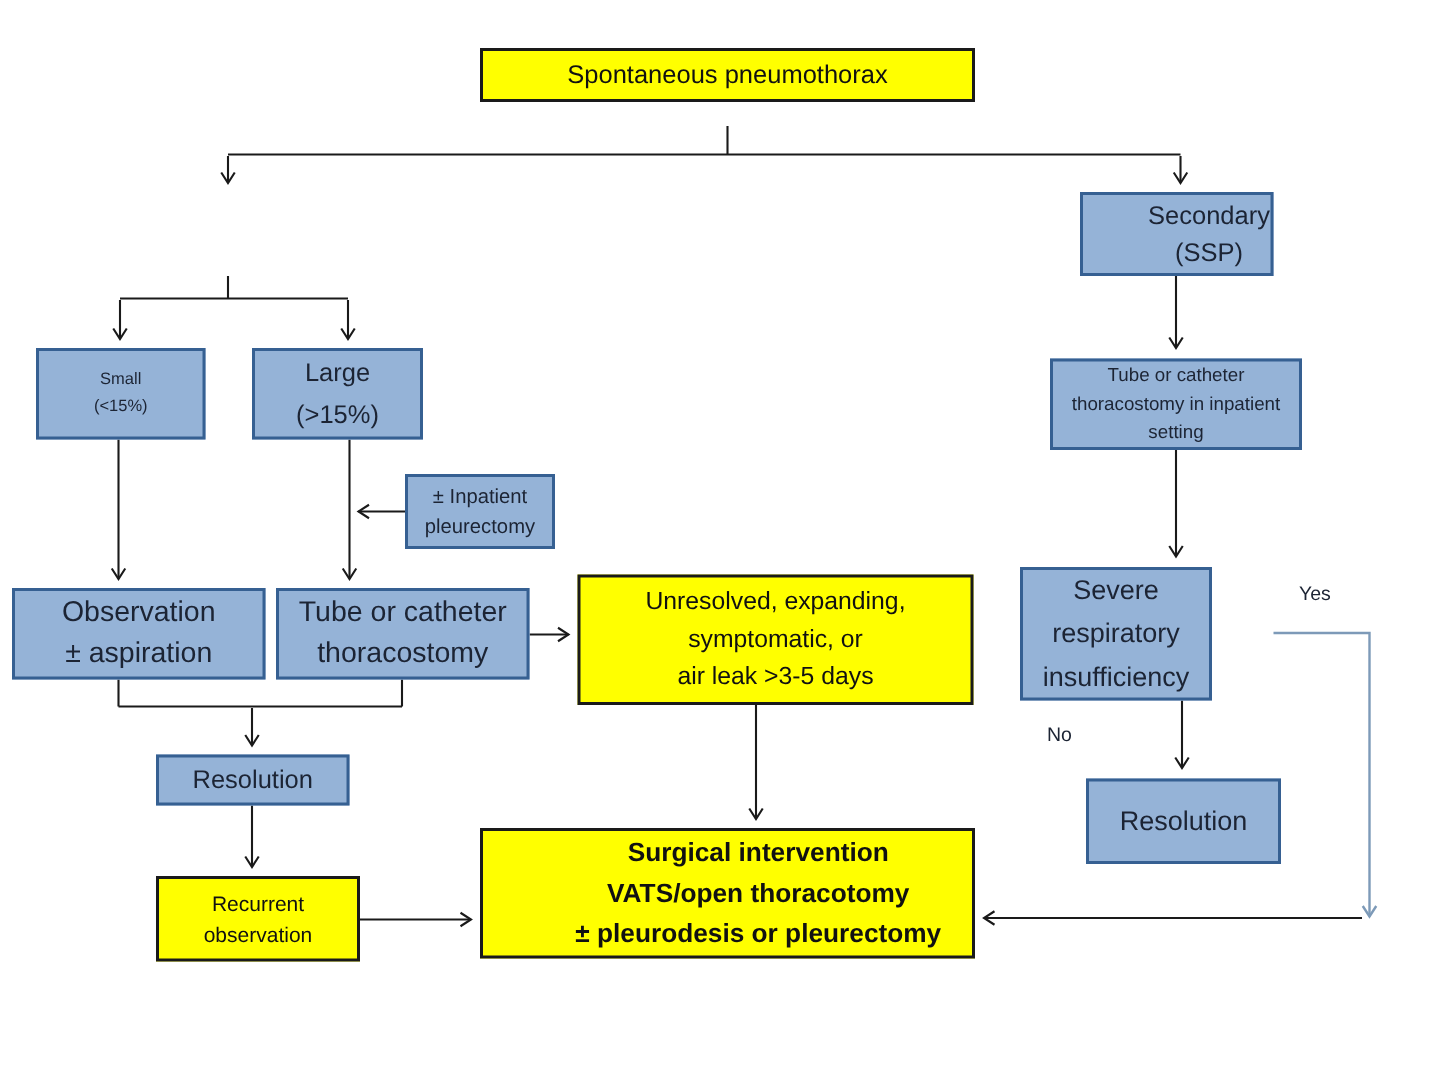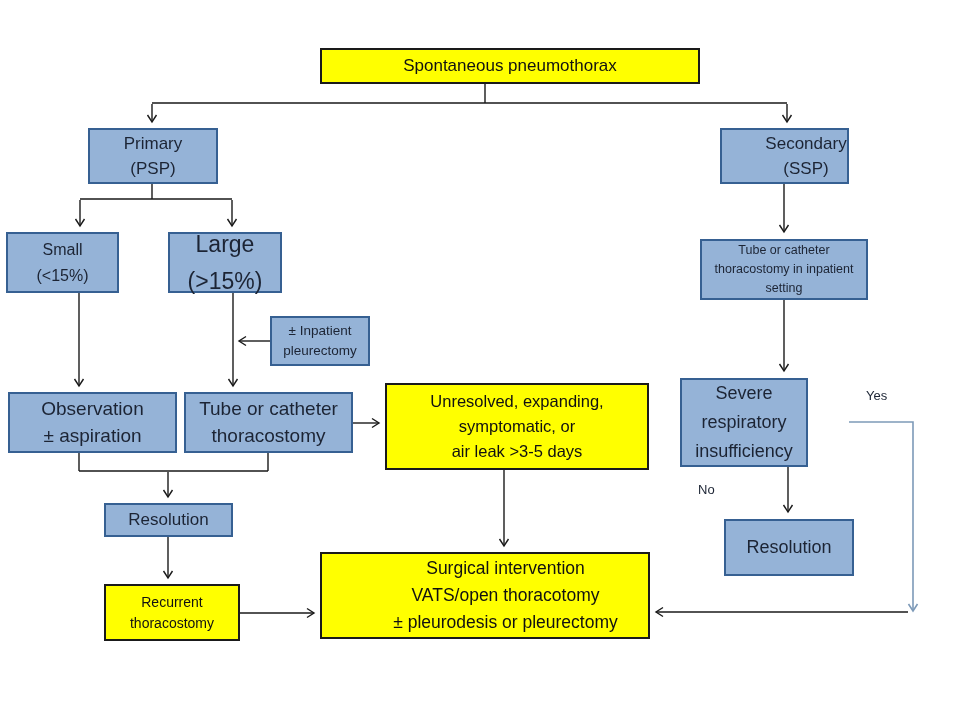--- a/index.html
+++ b/index.html
@@ -26,35 +26,35 @@
   }
   .yellow{
     background:var(--node-yellow,#ffff00);
     border:2px solid var(--node-yellow-border,#1a1a1a);
     color:#111111;
   }
   .edge-label{
     position:absolute;color:#1c2434;font-size:13px;
   }
   
-  .n-spont      {left:320px;top:48px; width:380px;height:36px;font-size:17px;text-align:right;}
+  .n-spont      {left:320px;top:32px; width:330px;height:36px;font-size:17px;text-align:right;}
   .n-primary    {left:88px; top:128px;width:130px;height:56px;font-size:17px;line-height:1.5;}
   .n-secondary  {left:720px;top:128px;width:129px;height:56px;font-size:17px;line-height:1.5;padding-left:43px;}
-  .n-small      {left:6px; top:232px;width:113px;height:61px;font-size:16px;line-height:1.6;}
-  .n-large      {left:168px;top:232px;width:114px;height:61px;font-size:23px;line-height:1.6;}
+  .n-small      {left:24px; top:232px;width:113px;height:61px;font-size:11px;line-height:1.6;}
+  .n-large      {left:168px;top:232px;width:114px;height:61px;font-size:17px;line-height:1.6;}
   .n-inpt-obs   {left:270px;top:316px;width:100px;height:50px;font-size:13.5px;line-height:1.45;}
   .n-obs-asp    {left:8px;  top:392px;width:169px;height:61px;font-size:19px;line-height:1.4;}
   .n-tube-thor  {left:184px;top:392px;width:169px;height:61px;font-size:19px;line-height:1.4;}
   .n-unresolved {left:385px;top:383px;width:264px;height:87px;font-size:16.5px;line-height:1.5;}
   .n-tube-inpt  {left:700px;top:239px;width:168px;height:61px;font-size:12.5px;line-height:1.5;}
   .n-severe     {left:680px;top:378px;width:128px;height:89px;font-size:18px;line-height:1.6;}
   .n-res-right  {left:724px;top:519px;width:130px;height:57px;font-size:18px;}
   .n-res-left   {left:104px;top:503px;width:129px;height:34px;font-size:17px;}
   .n-recurrent  {left:104px;top:584px;width:136px;height:57px;font-size:14px;line-height:1.5;}
-  .n-surgical   {left:320px;top:552px;width:330px;height:87px;font-size:17.5px;font-weight:normal;line-height:1.55;padding-left:41px;}
+  .n-surgical   {left:320px;top:552px;width:330px;height:87px;font-size:17.5px;font-weight:bold;line-height:1.55;padding-left:41px;}
   .l-yes{left:866px;top:388px;text-align:center;}
   .l-no {left:698px;top:482px;}
 </style>
 </head>
 <body>
 
 <div id="canvas">
 
   <svg id="wires" xmlns="http://www.w3.org/2000/svg">
     <defs>
@@ -95,22 +95,20 @@
 
     <path class="wire" d="M788,467 V512" marker-end="url(#arrow-black)"></path>
 
     <path class="wire-blue" d="M849,422 H913 V611" marker-end="url(#arrow-blue)"></path>
 
     <path class="wire" d="M908,612 H656" marker-end="url(#arrow-black)"></path>
   </svg>
 
   <div class="node yellow n-spont">Spontaneous  pneumothorax</div>
 
-  <div class="node blue n-primary">Primary
-(PSP)</div>
 
   <div class="node blue n-secondary">Secondary
 (SSP)</div>
 
   <div class="node blue n-small">Small
 (&lt;15%)</div>
 
   <div class="node blue n-large">Large
 (&gt;15%)</div>
 
@@ -133,21 +131,21 @@
 
   <div class="node blue n-severe">Severe
 respiratory
 insufficiency</div>
 
   <div class="node blue n-res-right">Resolution</div>
 
   <div class="node blue n-res-left">Resolution</div>
 
   <div class="node yellow n-recurrent">Recurrent
-thoracostomy</div>
+observation</div>
 
   <div class="node yellow n-surgical">Surgical intervention
 VATS/open thoracotomy
 ± pleurodesis or pleurectomy</div>
 
   <div class="edge-label l-yes">Yes</div>
   <div class="edge-label l-no">No</div>
 
 </div>
 

